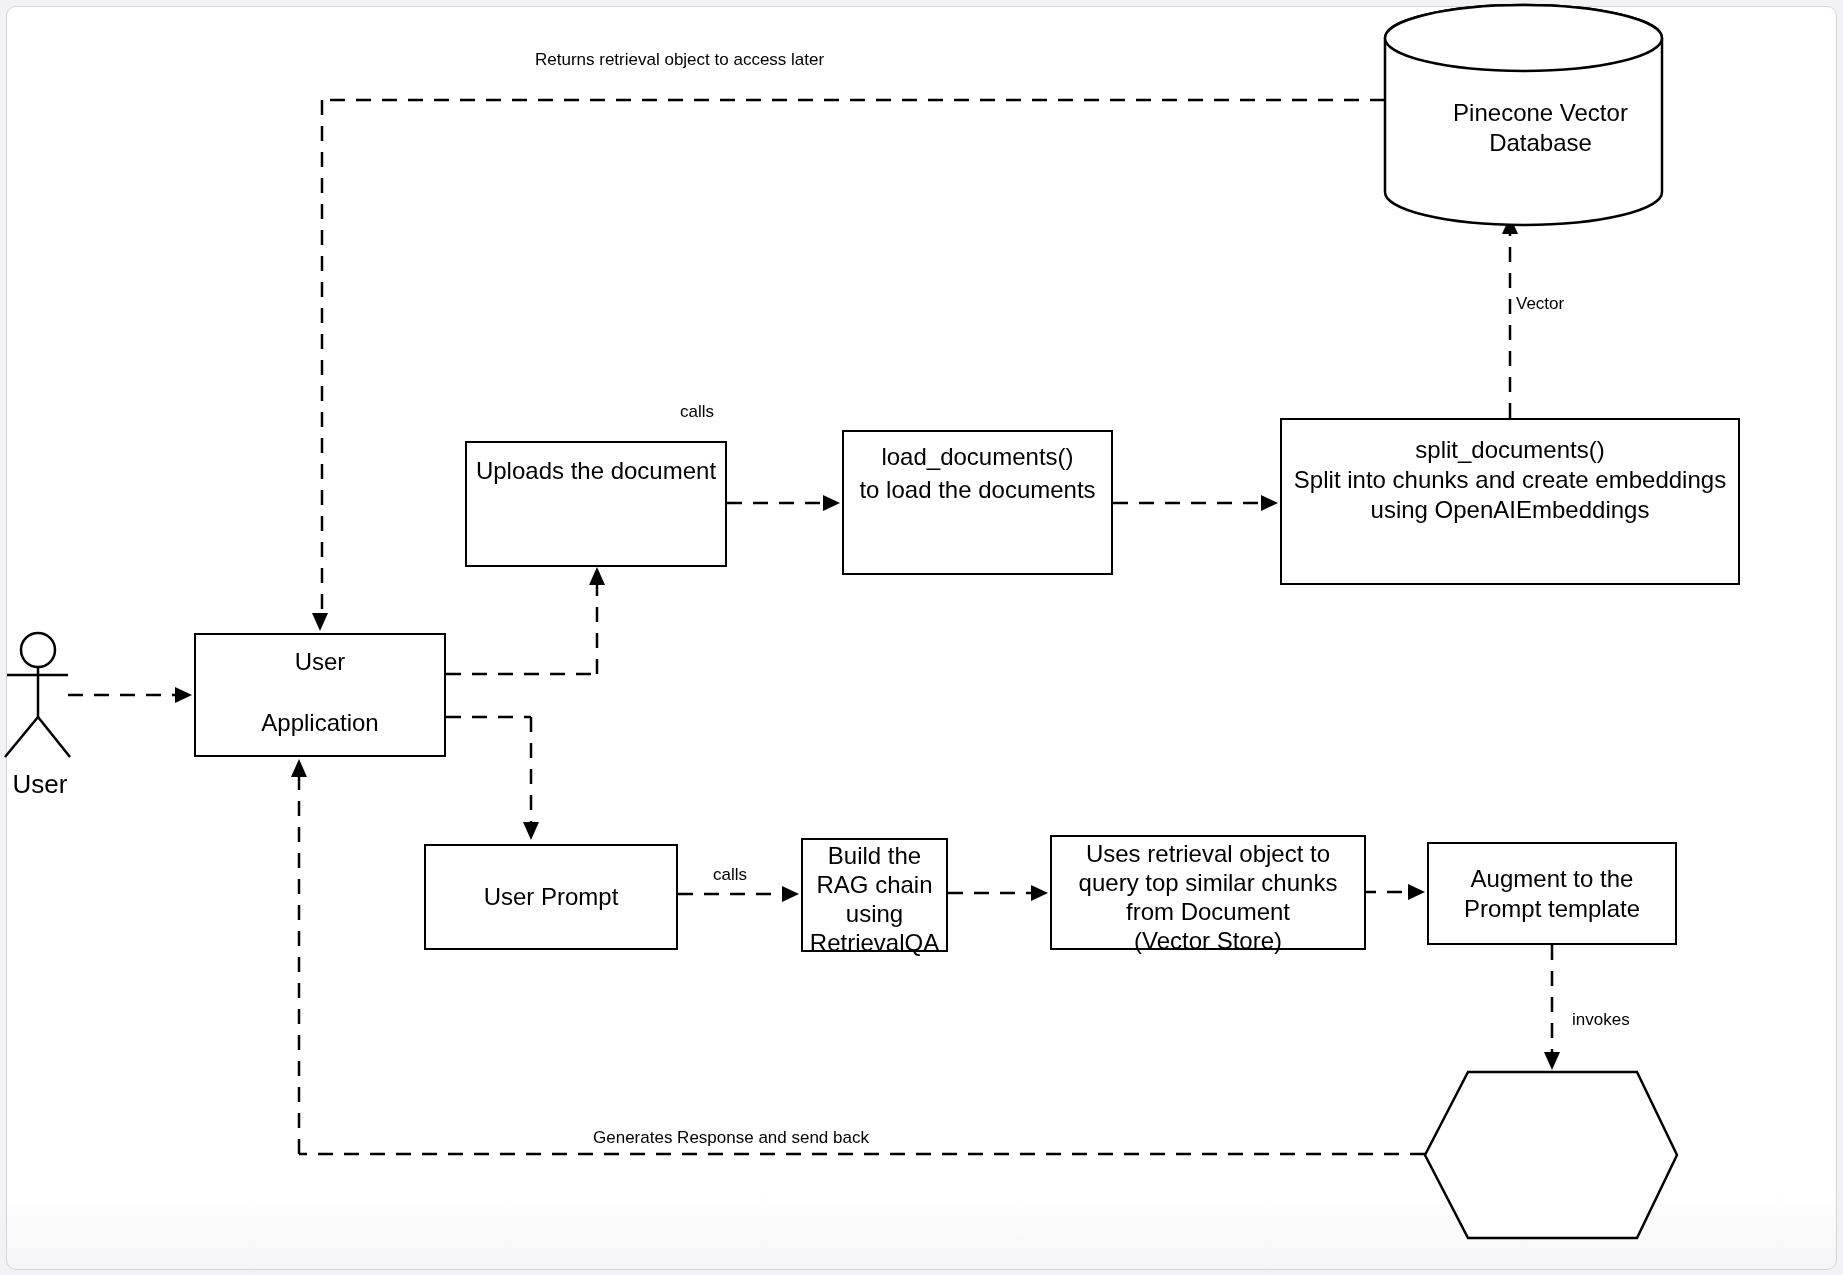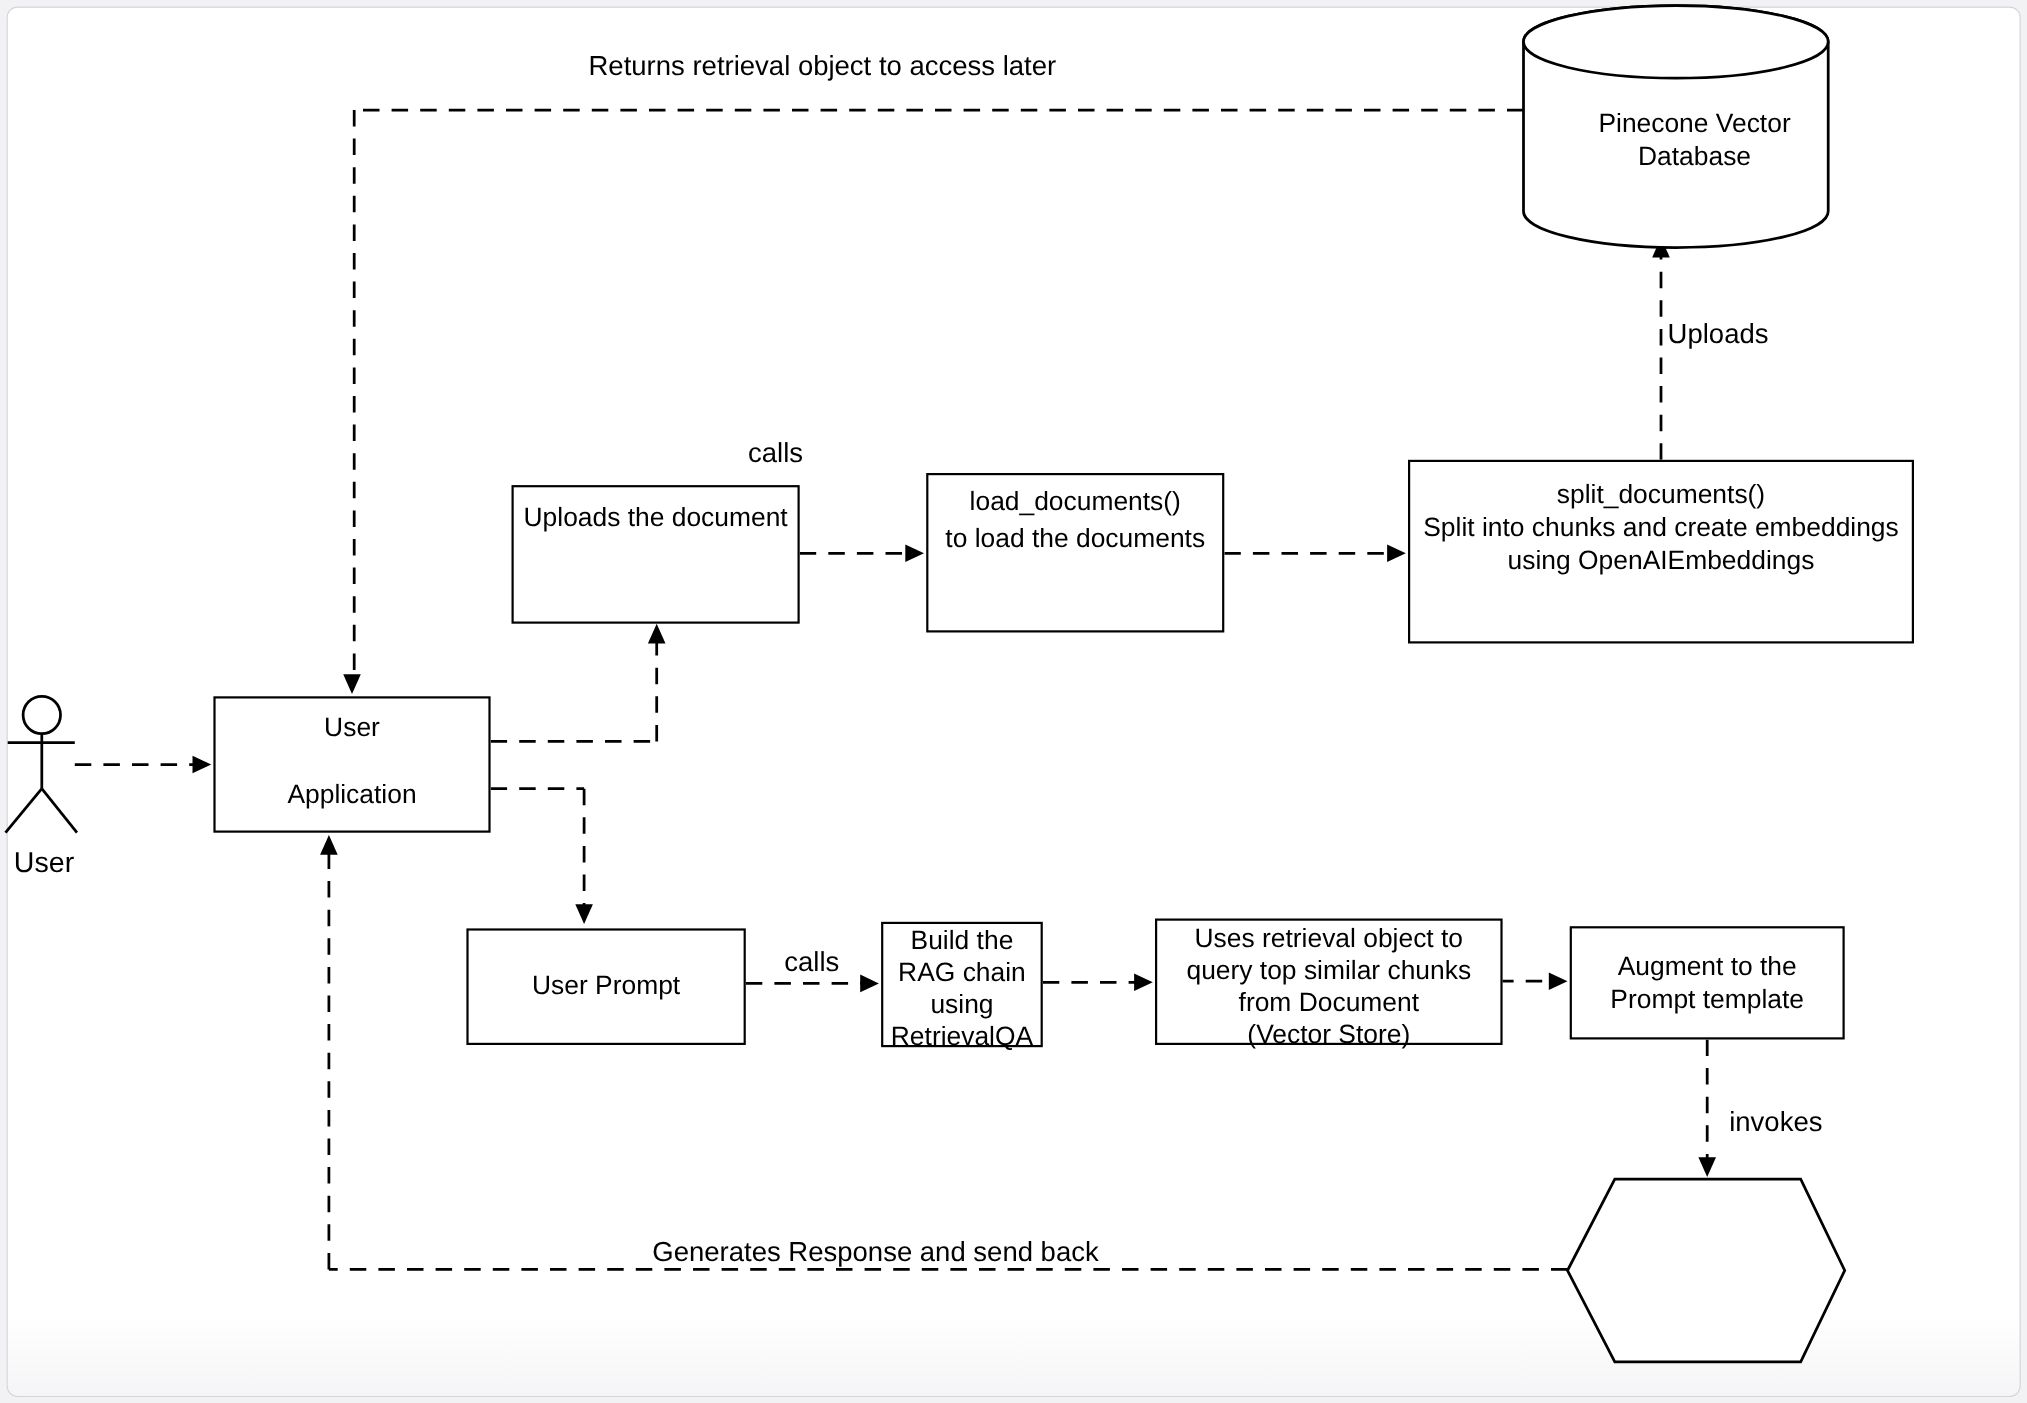--- a/index.html
+++ b/index.html
@@ -21,21 +21,21 @@
   .node{
     position:absolute;z-index:3;
     background:#fff;border:2px solid #000;
     box-sizing:border-box;
     font-size:24px;line-height:30px;text-align:center;
   }
   .node .ln{white-space:nowrap;}
   .vcenter{display:flex;flex-direction:column;justify-content:center;align-items:center;}
   .label{
     position:absolute;z-index:4;
-    font-size:25px;line-height:28px;white-space:nowrap;
+    font-size:17px;line-height:28px;white-space:nowrap;
   }
   .shape-text{
     position:absolute;z-index:3;text-align:center;
     font-size:24px;line-height:30px;
   }
   
   #node-user-application{left:194px;top:633px;width:252px;height:124px;padding-top:12px;}
   #node-user-application .ln2{margin-top:31px;}
   #node-uploads{left:465px;top:441px;width:262px;height:126px;padding-top:13px;}
   #node-load{left:842px;top:430px;width:271px;height:145px;padding-top:8px;line-height:33px;}
@@ -186,19 +186,19 @@
   </div>
 
   <div class="shape-text" id="text-pinecone">
     <div class="ln">Pinecone Vector</div>
     <div class="ln">Database</div>
   </div>
 
 
   <div class="label" id="label-returns">Returns retrieval object to access later</div>
   <div class="label" id="label-calls-upload">calls</div>
-  <div class="label" id="label-stores">Uploads</div>
+  <div class="label" id="label-stores">Vector</div>
   <div class="label" id="label-calls-rag">calls</div>
   <div class="label" id="label-invokes">invokes</div>
   <div class="label" id="label-generates">Generates Response and send back</div>
 
   <div class="label" id="label-actor">User</div>
 </div>
 
 </body></html>

